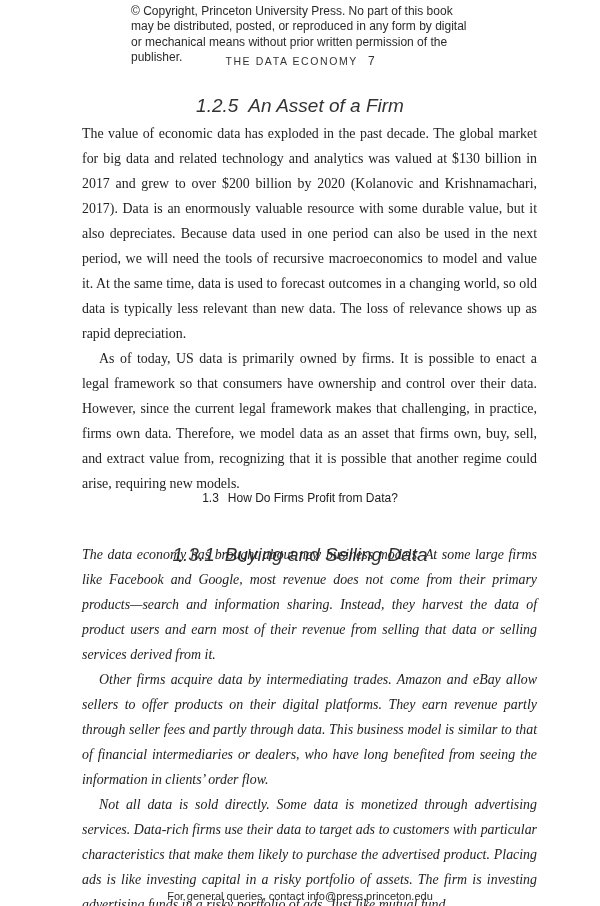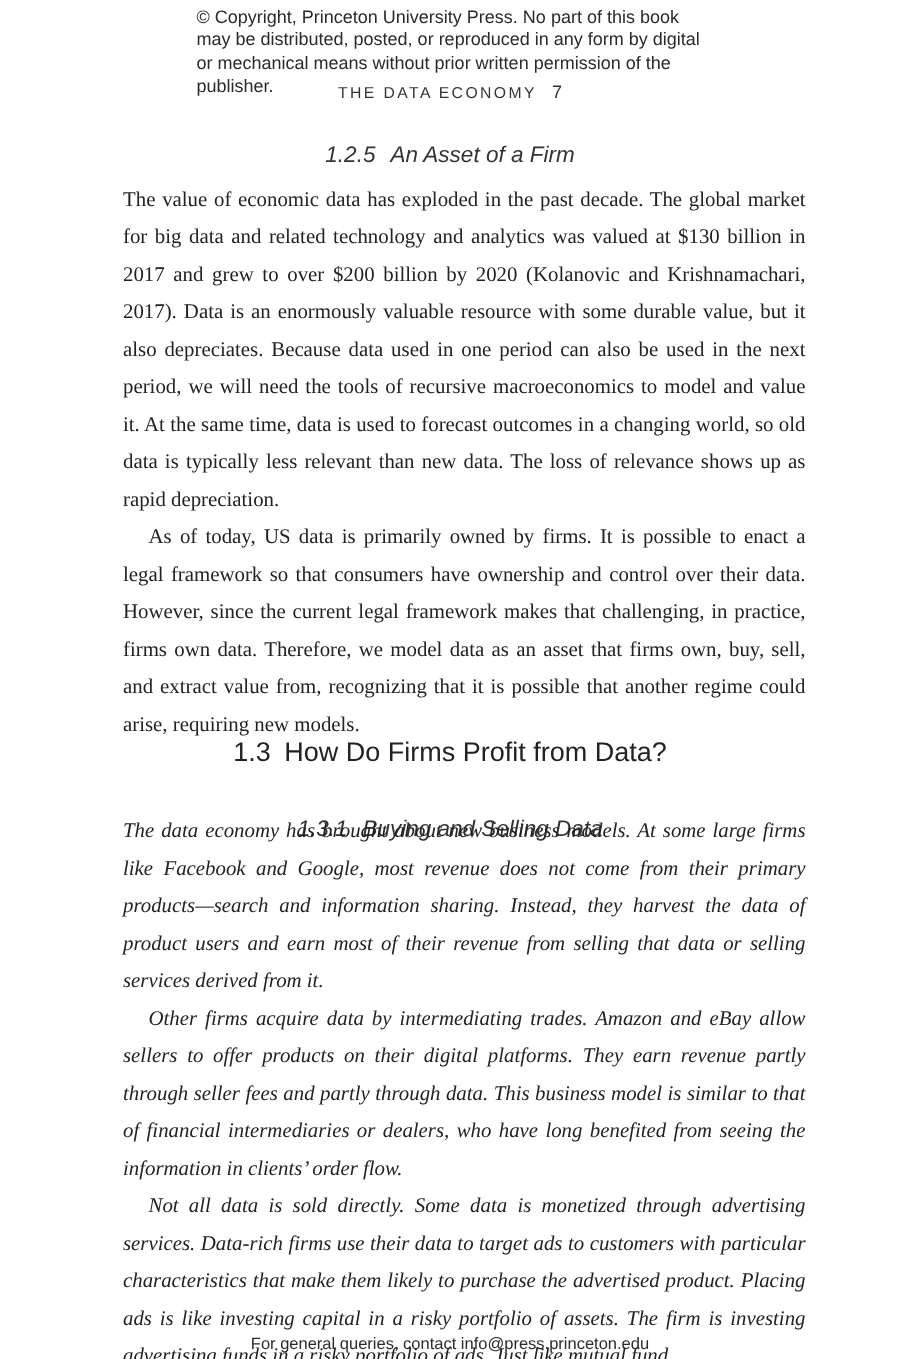--- a/index.html
+++ b/index.html
@@ -31,30 +31,30 @@
       letter-spacing: 1.6px;
       color: #333;
     }
     .running-head .pg { margin-left: 10px; letter-spacing: 0; font-size: 12px; }
     .h3 {
       position: absolute;
       left: 0; right: 0;
       text-align: center;
       font-family: "Liberation Sans", sans-serif;
       font-style: italic;
-      font-size: 15px;
+      font-size: 19px;
       color: #333;
     }
     .h3 .num { margin-right: 10px; }
     .h2 {
       position: absolute;
       left: 0; right: 0;
       text-align: center;
       font-family: "Liberation Sans", sans-serif;
-      font-size: 18px;
+      font-size: 12px;
       color: #222;
     }
     .h2 .num { margin-right: 9px; }
     .body-block {
       position: absolute;
       left: 82px;
       width: 455px;
       font-family: "Liberation Serif", serif;
       font-size: 13.9px;
       line-height: 25px;

